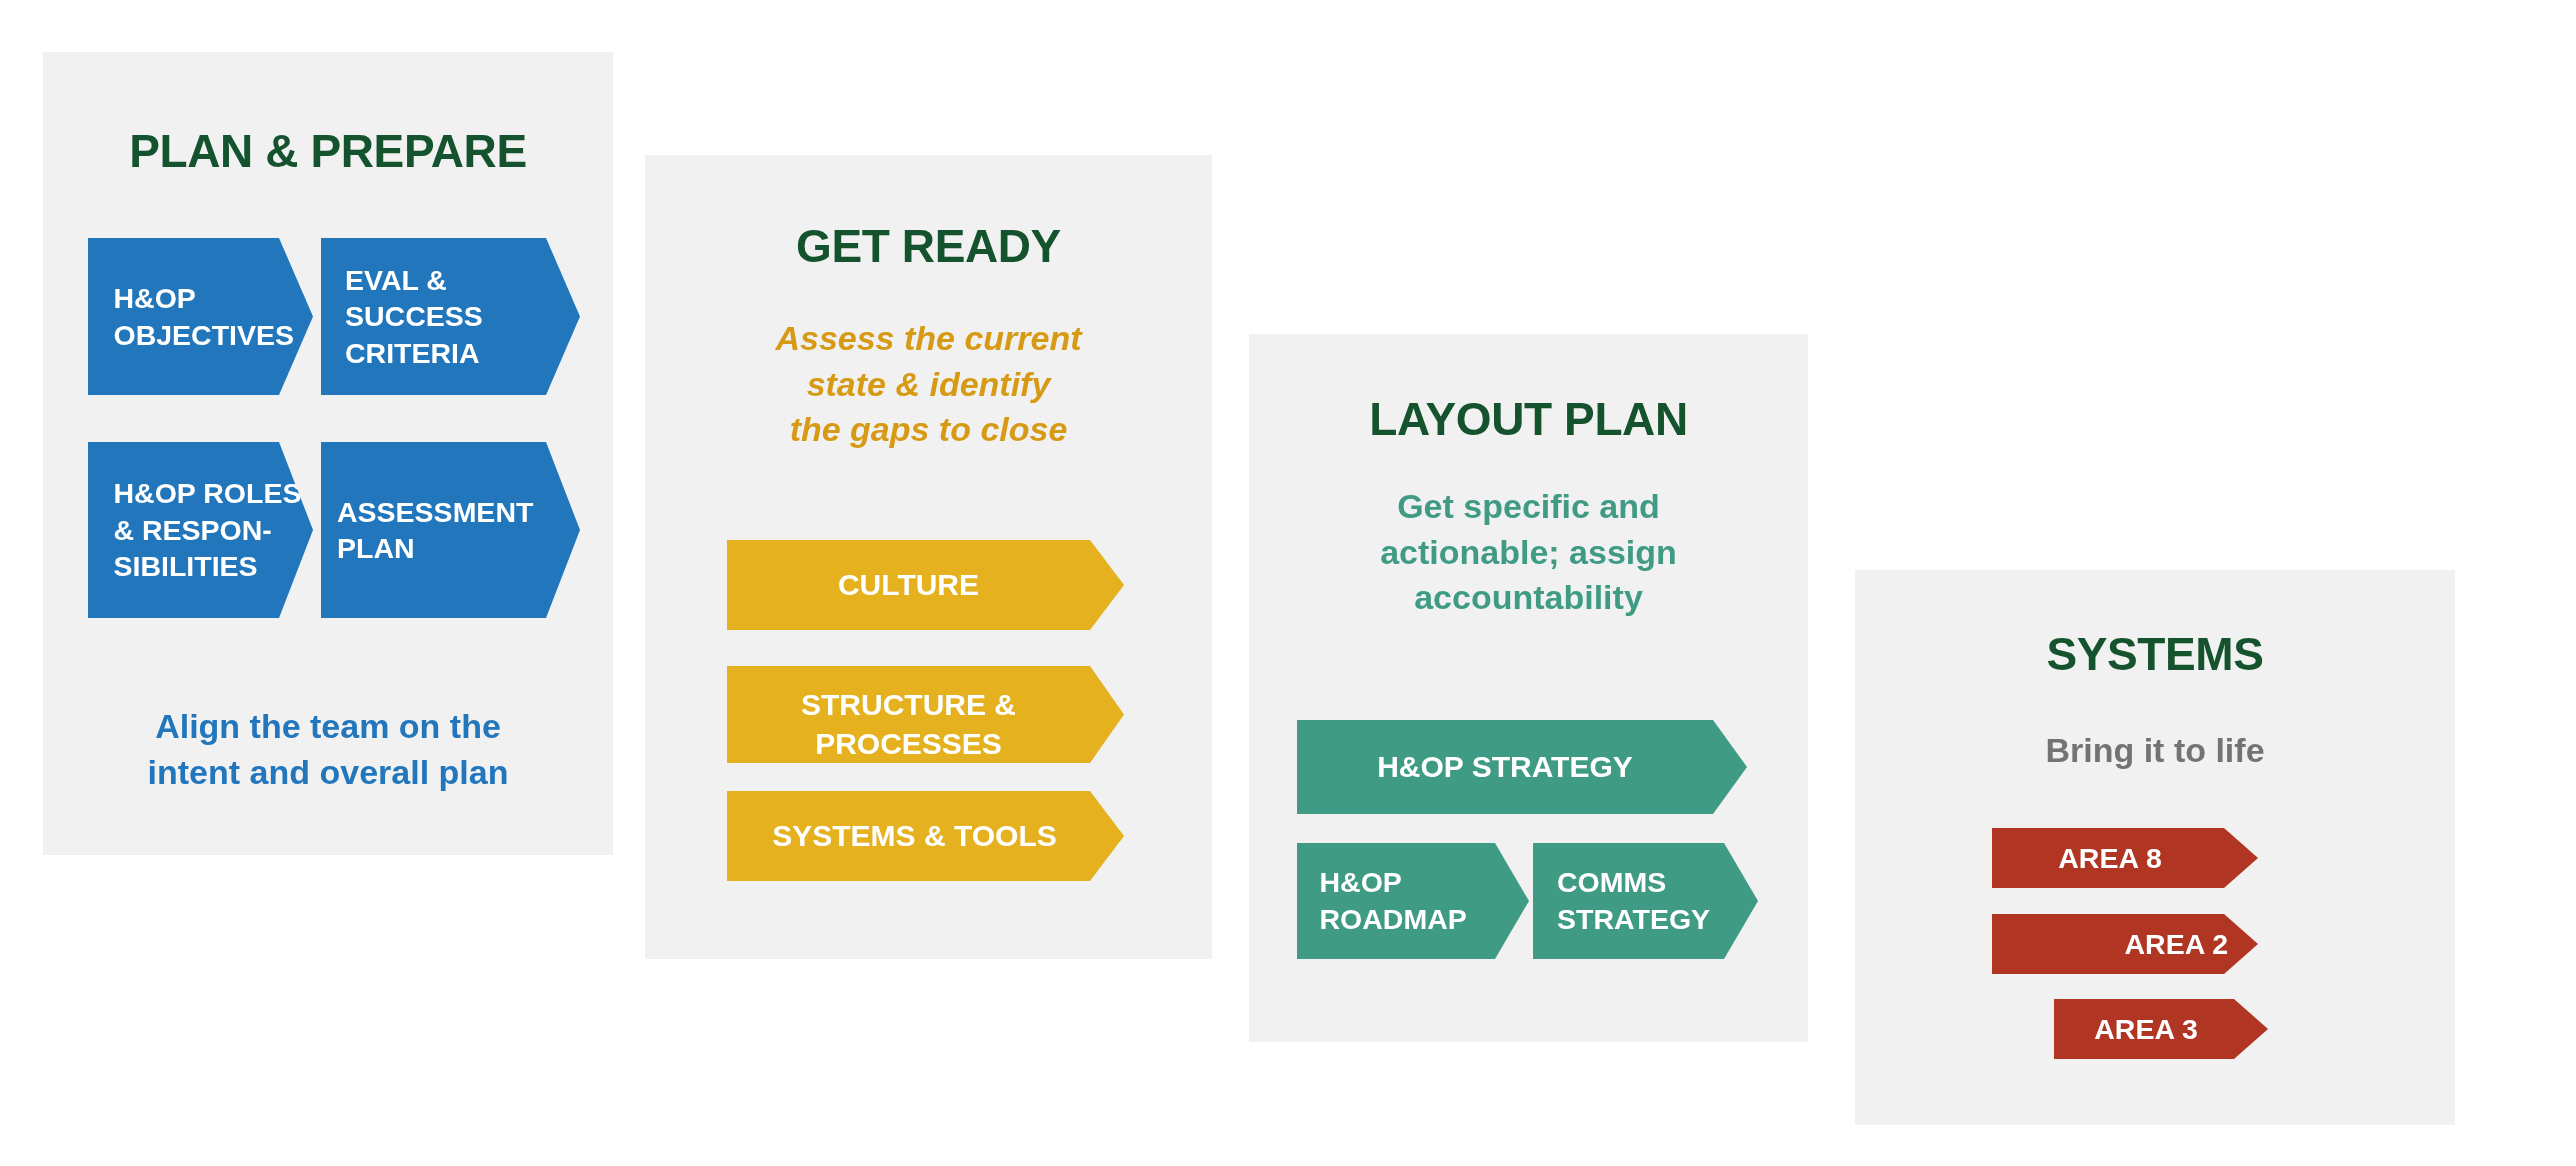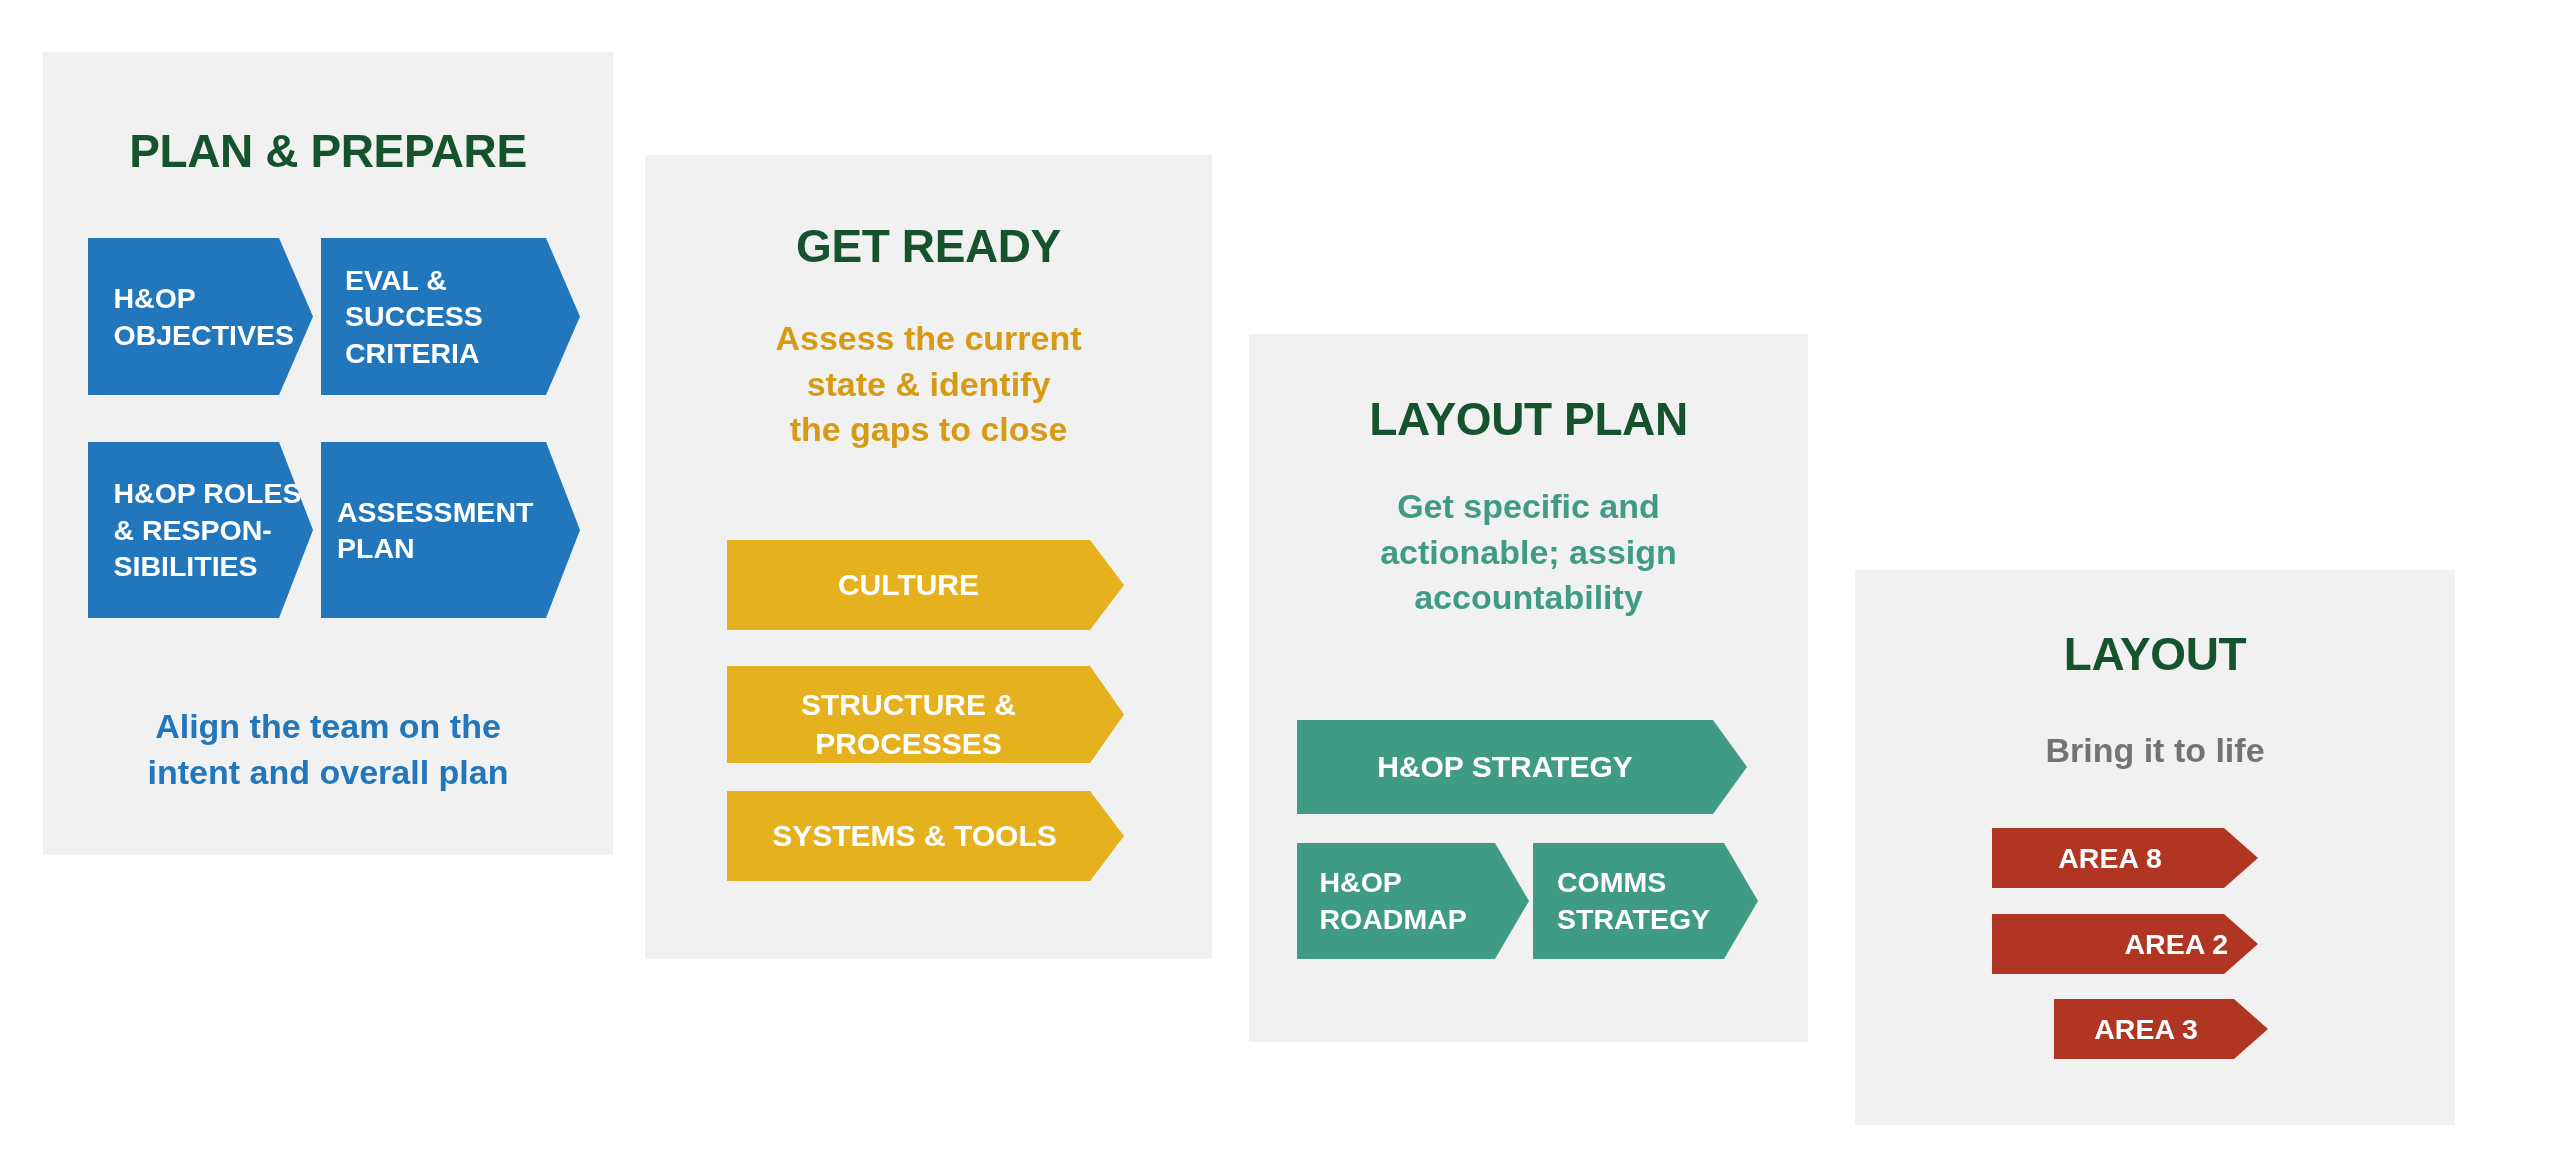--- a/index.html
+++ b/index.html
@@ -25,21 +25,21 @@
   .panel-caption{
     position:absolute;left:0;width:100%;text-align:center;
     font-weight:bold;font-size:34px;line-height:1.34;
   }
   #p1-title{top:75px;}
   #p2-title{top:67px;}
   #p3-title{top:61px;}
   #p4-title{top:60px;}
 
   #p1-caption{top:652px;color:#2176BC;padding:0 31.5px;width:calc(100% - 63px);}
-  #p2-caption{top:161px;color:#D79A15;padding:0 81px;width:calc(100% - 162px);}
+  #p2-caption{top:161px;color:#D79A15;padding:0 81px;width:calc(100% - 162px);font-style:italic;}
   #p3-caption{top:150px;color:#3F9B84;padding:0 72px;width:calc(100% - 144px);}
   #p4-caption{top:158px;color:#737373;}
 
   
   .chev{
     position:absolute;
     display:flex;align-items:center;
     color:#ffffff;font-weight:bold;
     box-sizing:border-box;
     filter:drop-shadow(6.7px 6.7px 5.2px rgba(60,60,60,0.42));
@@ -175,21 +175,21 @@
   </div>
 
   <div class="chev arrow teal txt-left" id="chev-comms">
     <span>
       <div>COMMS</div>
       <div>STRATEGY</div>
     </span>
   </div>
 
   <div class="panel" id="panel-4">
-    <div class="panel-title" id="p4-title">LAYOUT</div>
+    <div class="panel-title" id="p4-title">SYSTEMS</div>
 
     <div class="panel-caption" id="p4-caption">Bring it to life</div>
   </div>
 
   <div class="chev arrow red txt-center" id="chev-area1">
     <span>AREA 8</span>
   </div>
 
   <div class="chev arrow red txt-center" id="chev-area2">
     <span>AREA 2</span>

